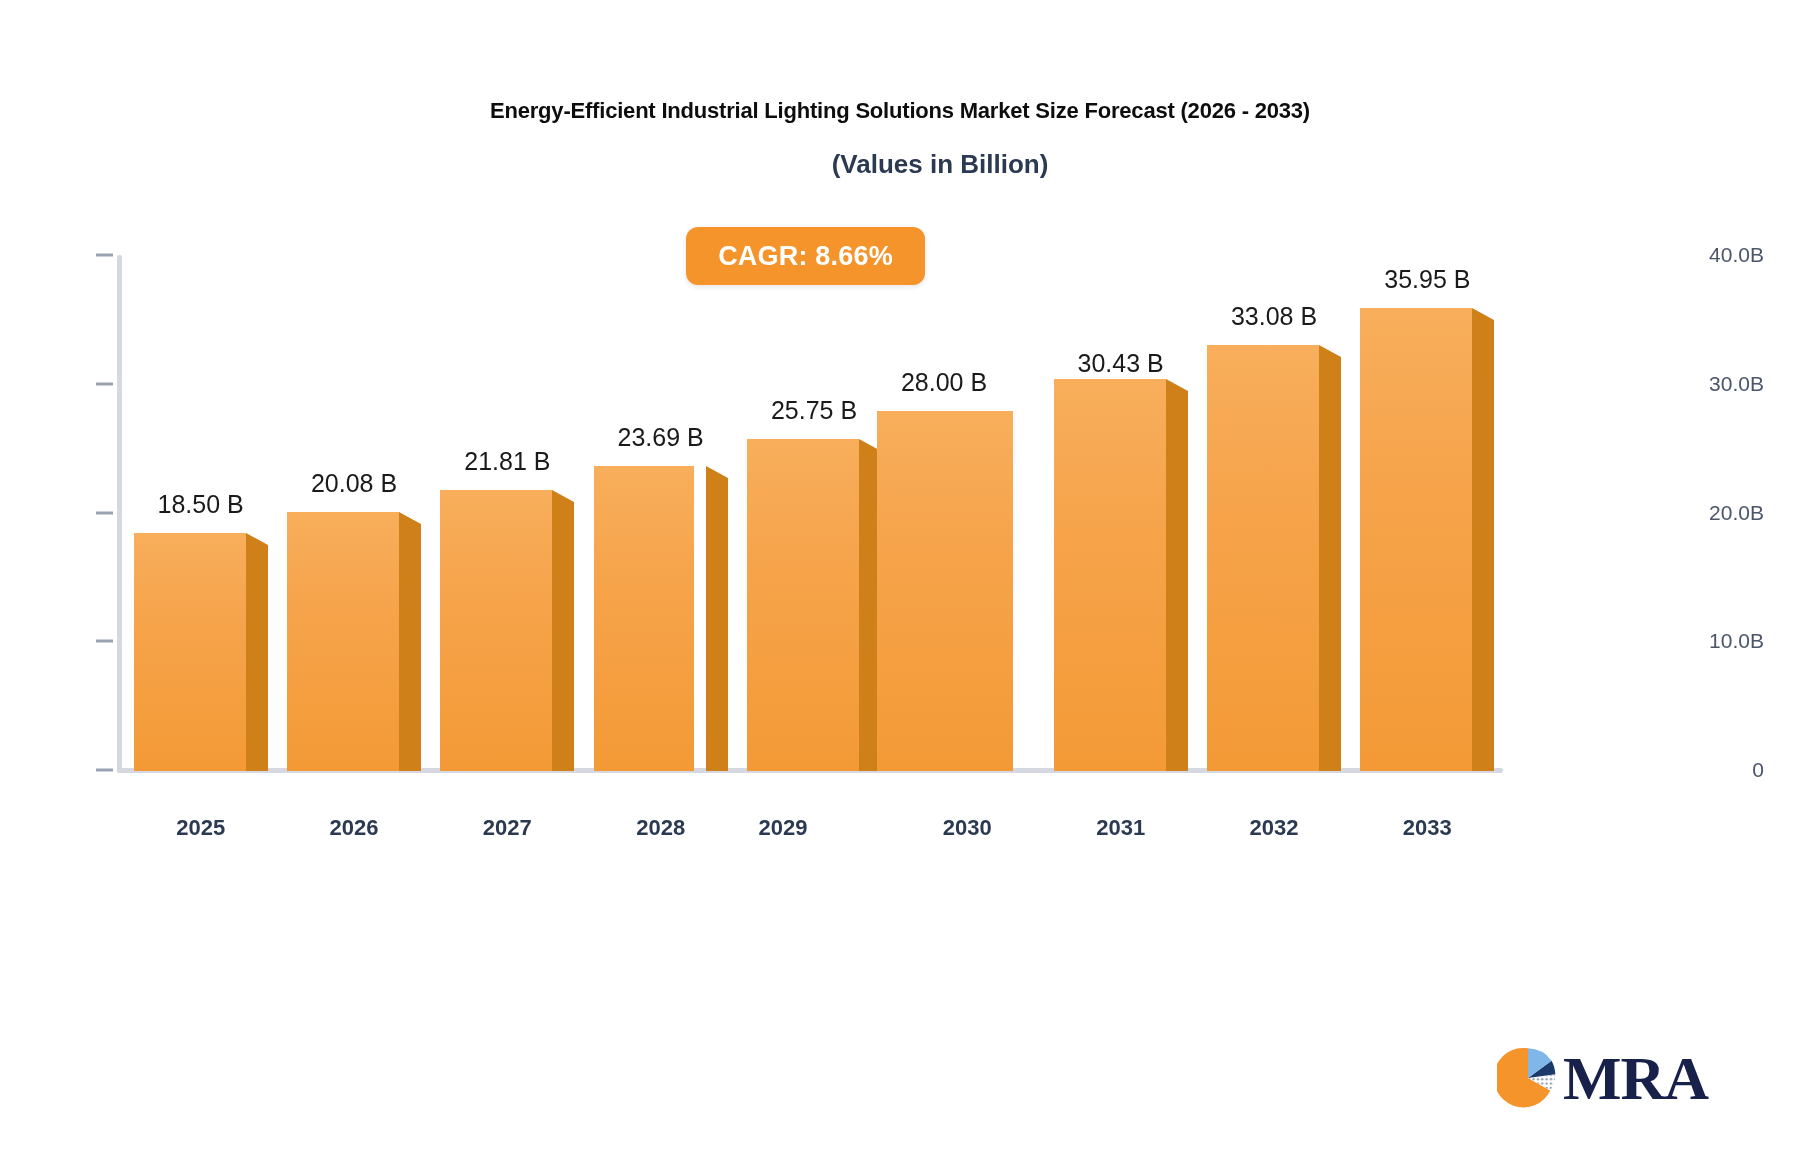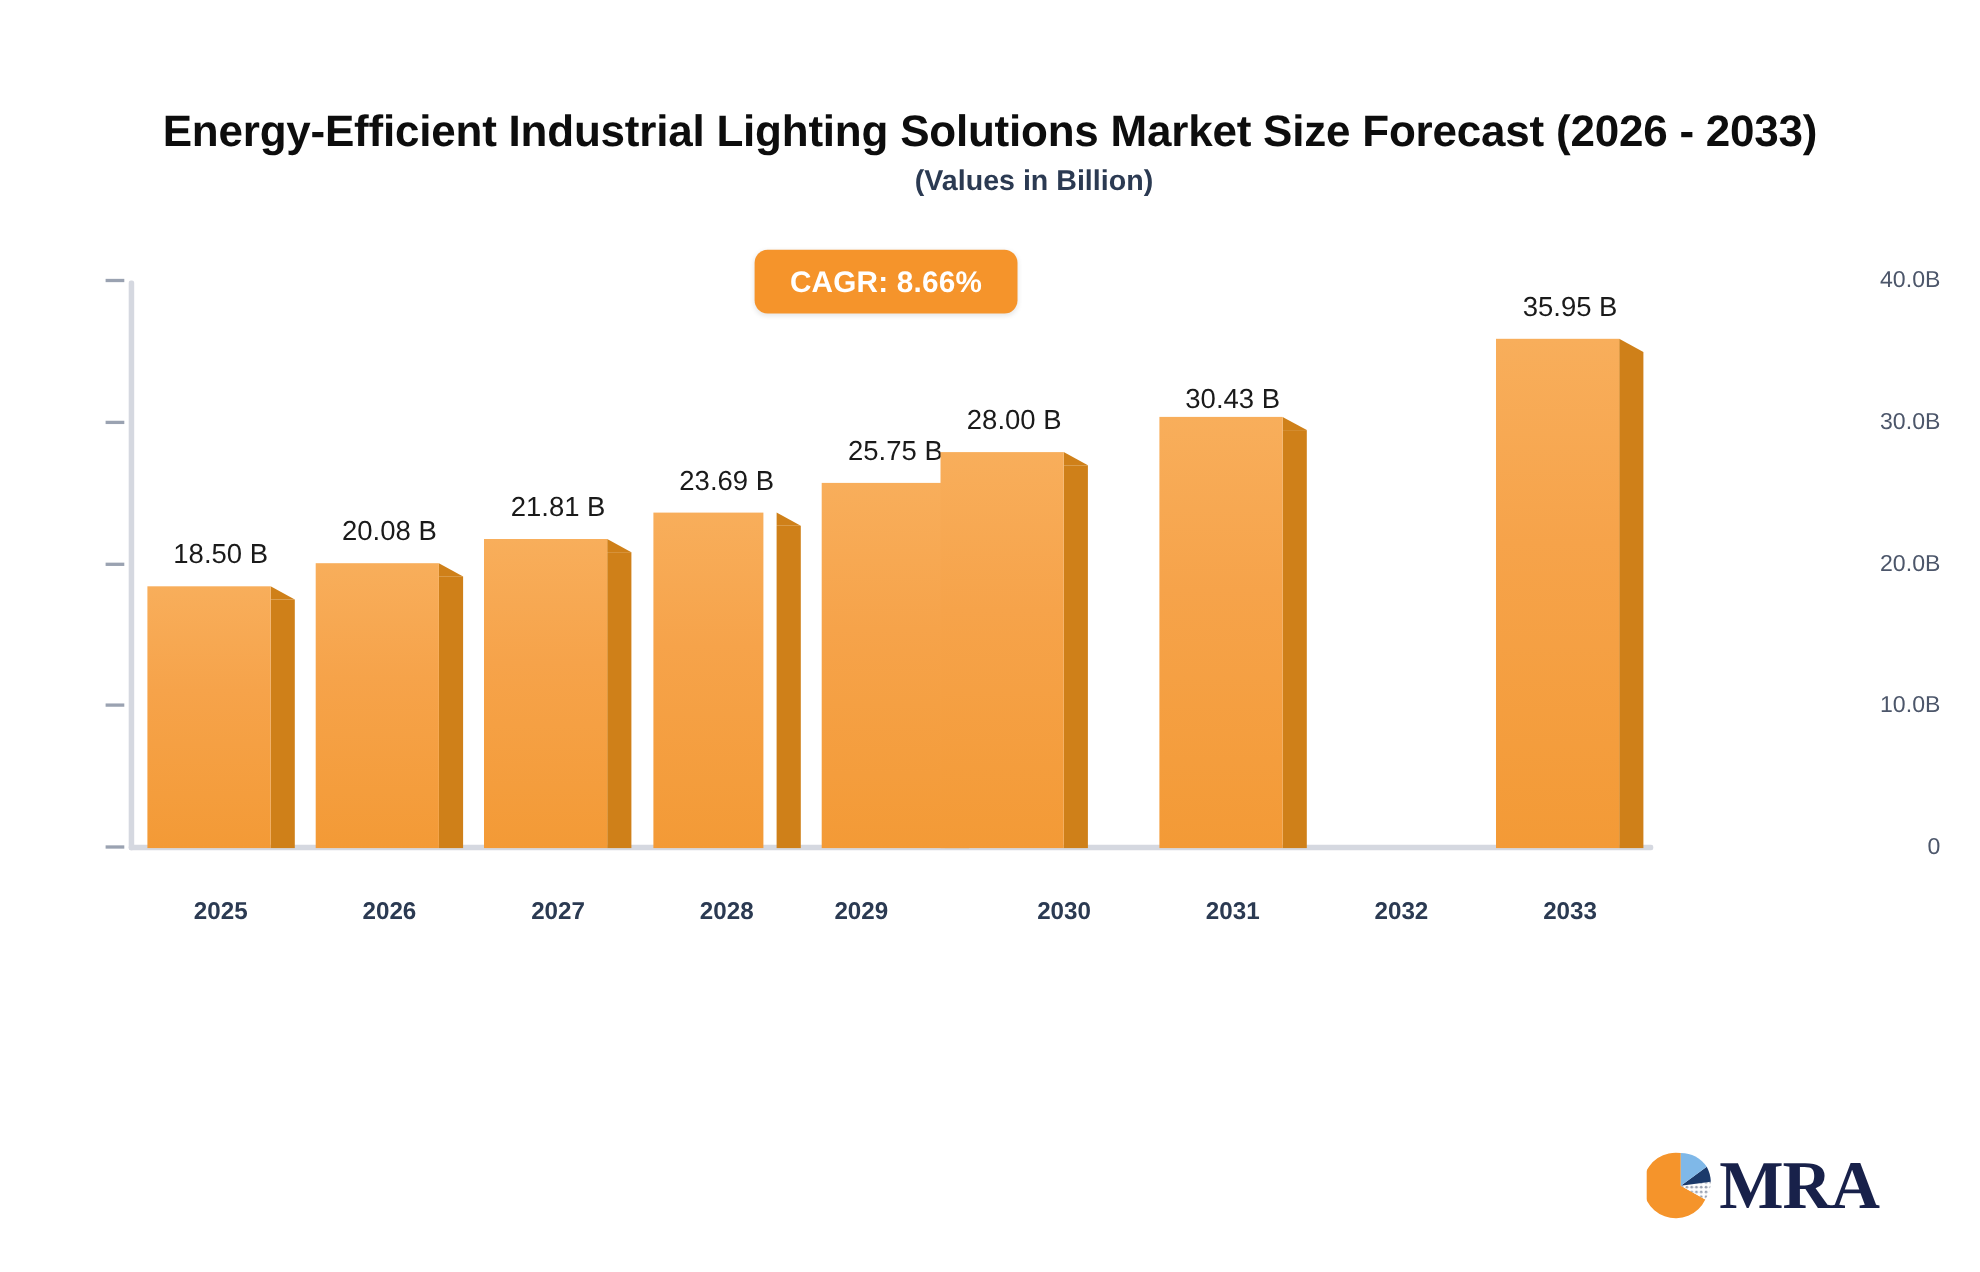--- a/index.html
+++ b/index.html
@@ -21,21 +21,21 @@
     background: #ffffff;
   }
 
   
   #chart-title {
     position: absolute;
     top: 98px;
     left: 0;
     width: 1800px;
     text-align: center;
-    font-size: 40px;
+    font-size: 22px;
     font-weight: bold;
     color: #0d0d0d;
     letter-spacing: -0.2px;
     white-space: nowrap;
   }
   #chart-subtitle {
     position: absolute;
     top: 149px;
     left: 0;
     width: 1800px;
@@ -234,31 +234,37 @@
         <div class="bar-side-top" style="left: 112px; bottom: 293.009px; border-left: 22px solid rgb(207, 128, 25); border-top: 12px solid transparent;"></div>
         <div class="bar-face" style="height: 305.009px;"></div>
         <div class="bar-label" style="bottom: 319.009px; left: 67px;">23.69 B</div>
       </div>
       <div class="bar-group" style="left: 629px; width: 112px; height: 331.531px;">
         <div class="bar-side" style="left: 112px; height: 319.531px;"></div>
         <div class="bar-side-top" style="left: 112px; bottom: 319.531px; border-left: 22px solid rgb(207, 128, 25); border-top: 12px solid transparent;"></div>
         <div class="bar-face" style="height: 331.531px;"></div>
         <div class="bar-label" style="bottom: 345.531px; left: 67px;">25.75 B</div>
       </div>
-      <div class="bar-group" style="left: 737px; width: 112px; height: 360.5px;">
+      <div class="bar-group" style="left: 759px; width: 112px; height: 360.5px; padding-left: 24px;">
         <div class="bar-side" style="left: 112px; height: 348.5px;"></div>
         <div class="bar-side-top" style="left: 112px; bottom: 348.5px; border-left: 22px solid rgb(207, 128, 25); border-top: 12px solid transparent;"></div>
         <div class="bar-face" style="height: 360.5px;"></div>
         <div class="bar-label" style="bottom: 374.5px; left: 67px;">28.00 B</div>
       </div>
       <div class="bar-group" style="left: 935.667px; width: 112px; height: 391.786px;">
         <div class="bar-side" style="left: 112px; height: 379.786px;"></div>
         <div class="bar-side-top" style="left: 112px; bottom: 379.786px; border-left: 22px solid rgb(207, 128, 25); border-top: 12px solid transparent;"></div>
         <div class="bar-face" style="height: 391.786px;"></div>
         <div class="bar-label" style="bottom: 393px; left: 67px;">30.43 B</div>
+      </div>
+      <div class="bar-group" style="left: 1089px; width: 112px; height: 425.905px;">
+        <div class="bar-side" style="left: 112px; height: 413.905px;"></div>
+        <div class="bar-side-top" style="left: 112px; bottom: 413.905px; border-left: 22px solid rgb(207, 128, 25); border-top: 12px solid transparent;"></div>
+        <div class="bar-face" style="height: 425.905px;"></div>
+        <div class="bar-label" style="bottom: 439.905px; left: 67px;">33.08 B</div>
       </div>
       <div class="bar-group" style="left: 1242.33px; width: 112px; height: 462.856px;">
         <div class="bar-side" style="left: 112px; height: 450.856px;"></div>
         <div class="bar-side-top" style="left: 112px; bottom: 450.856px; border-left: 22px solid rgb(207, 128, 25); border-top: 12px solid transparent;"></div>
         <div class="bar-face" style="height: 462.856px;"></div>
         <div class="bar-label" style="bottom: 476.856px; left: 67px;">35.95 B</div>
       </div>
     </div>
   <div id="x-ticks">
       <div class="x-tick-label" style="left: 200.667px;">2025</div>

